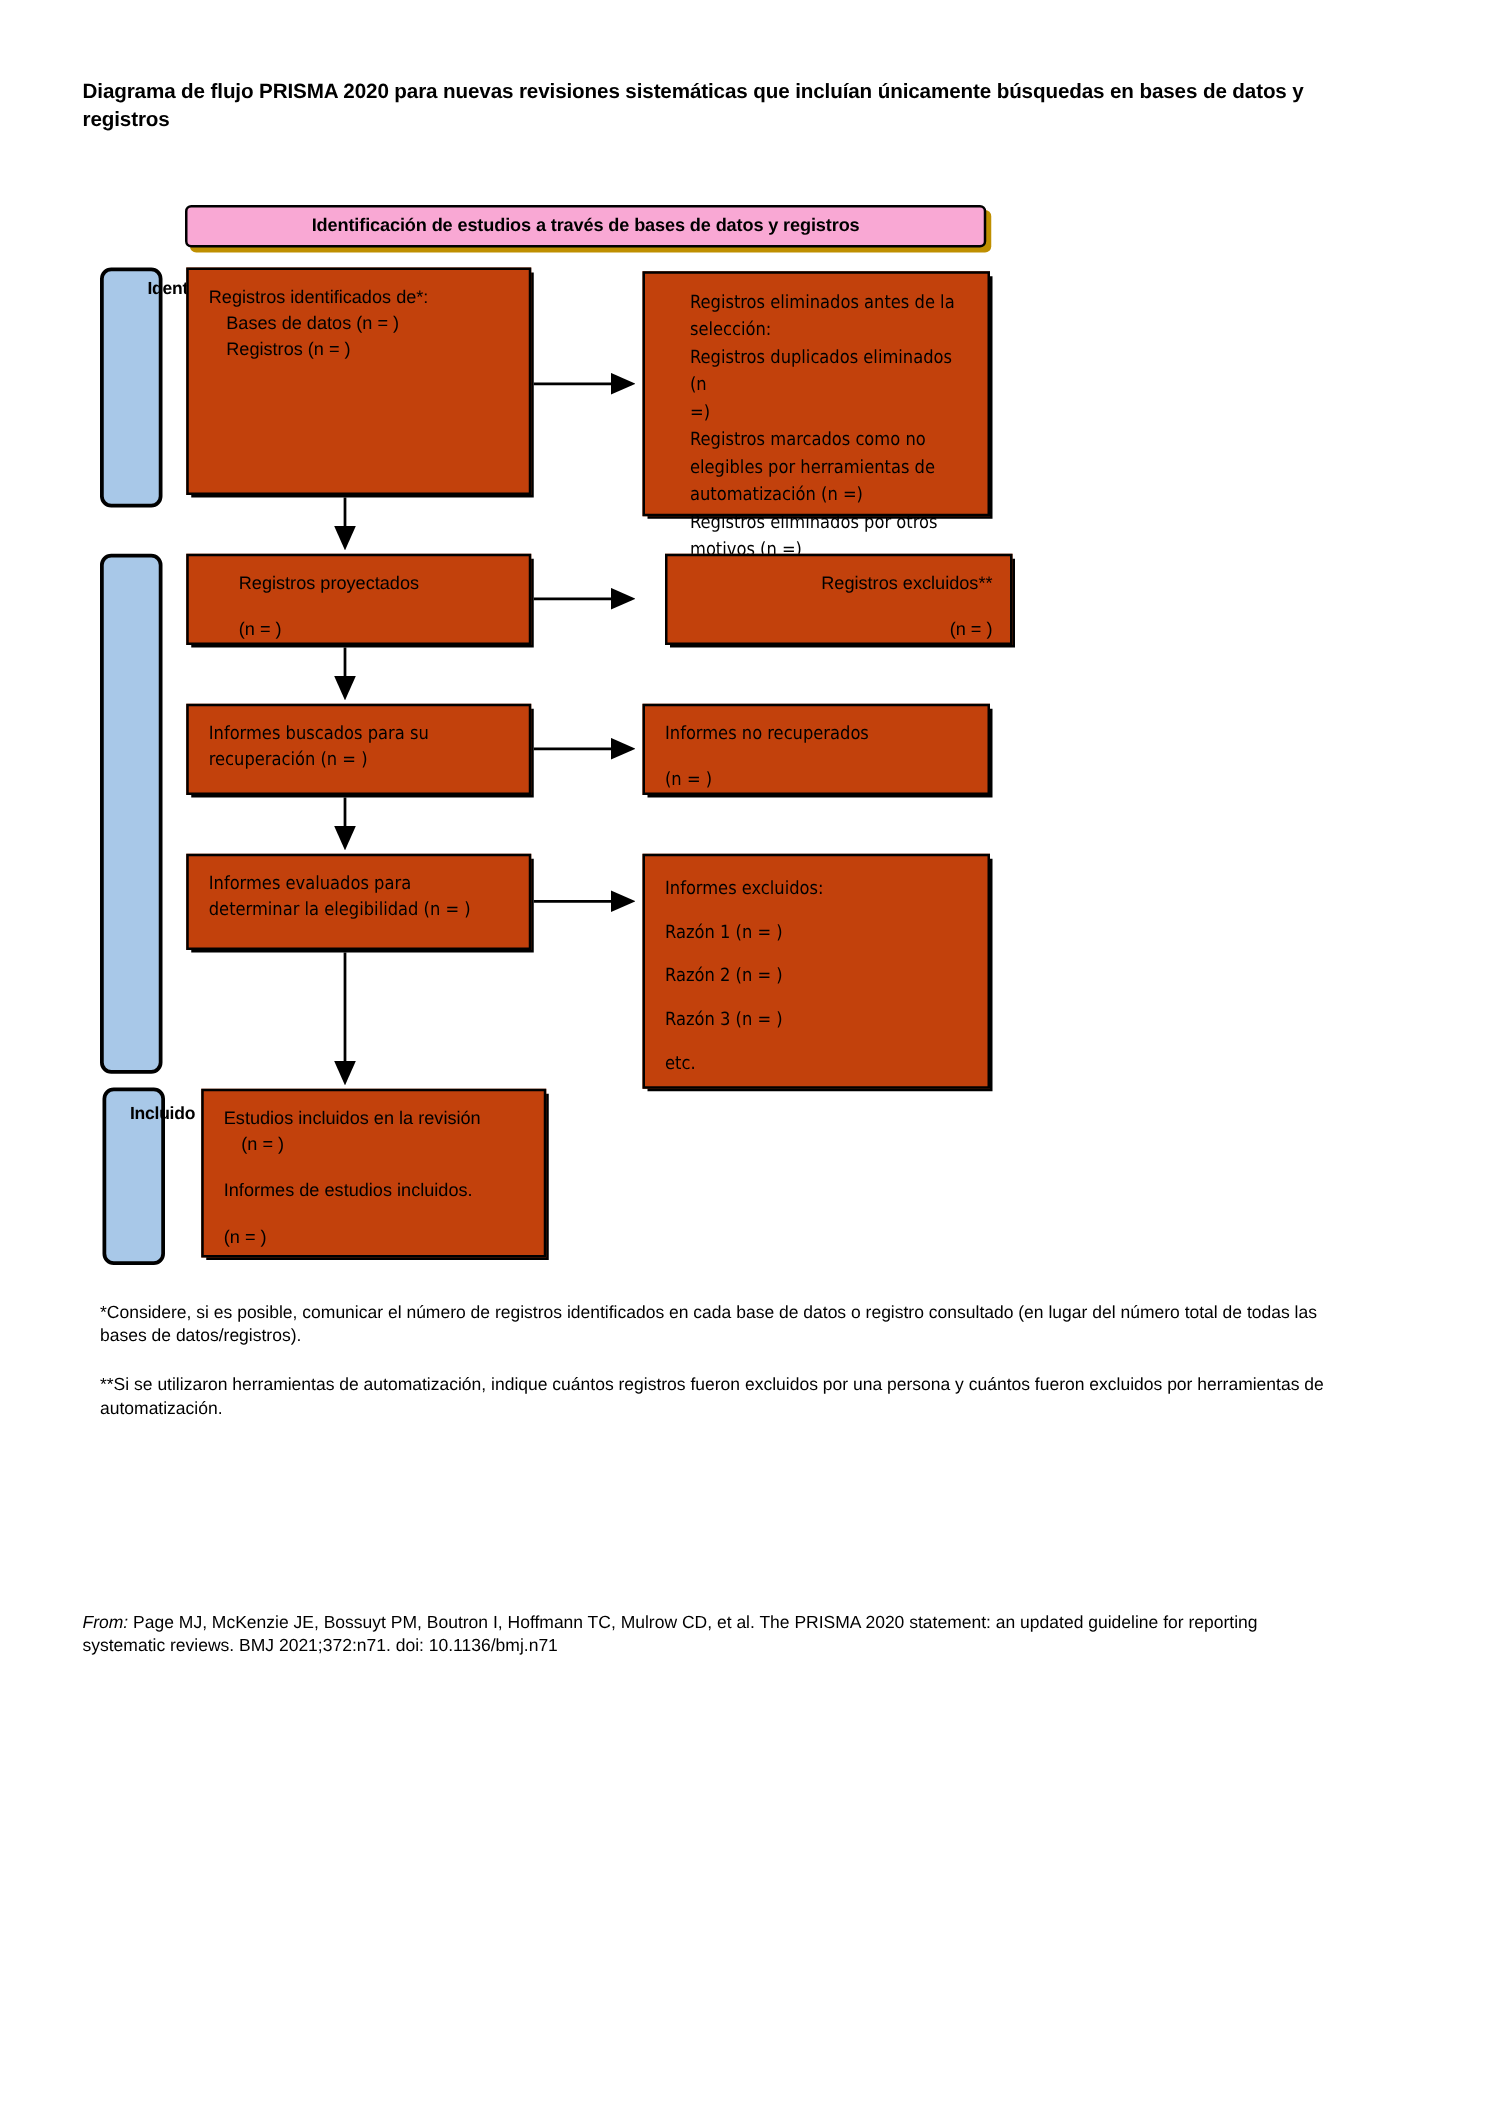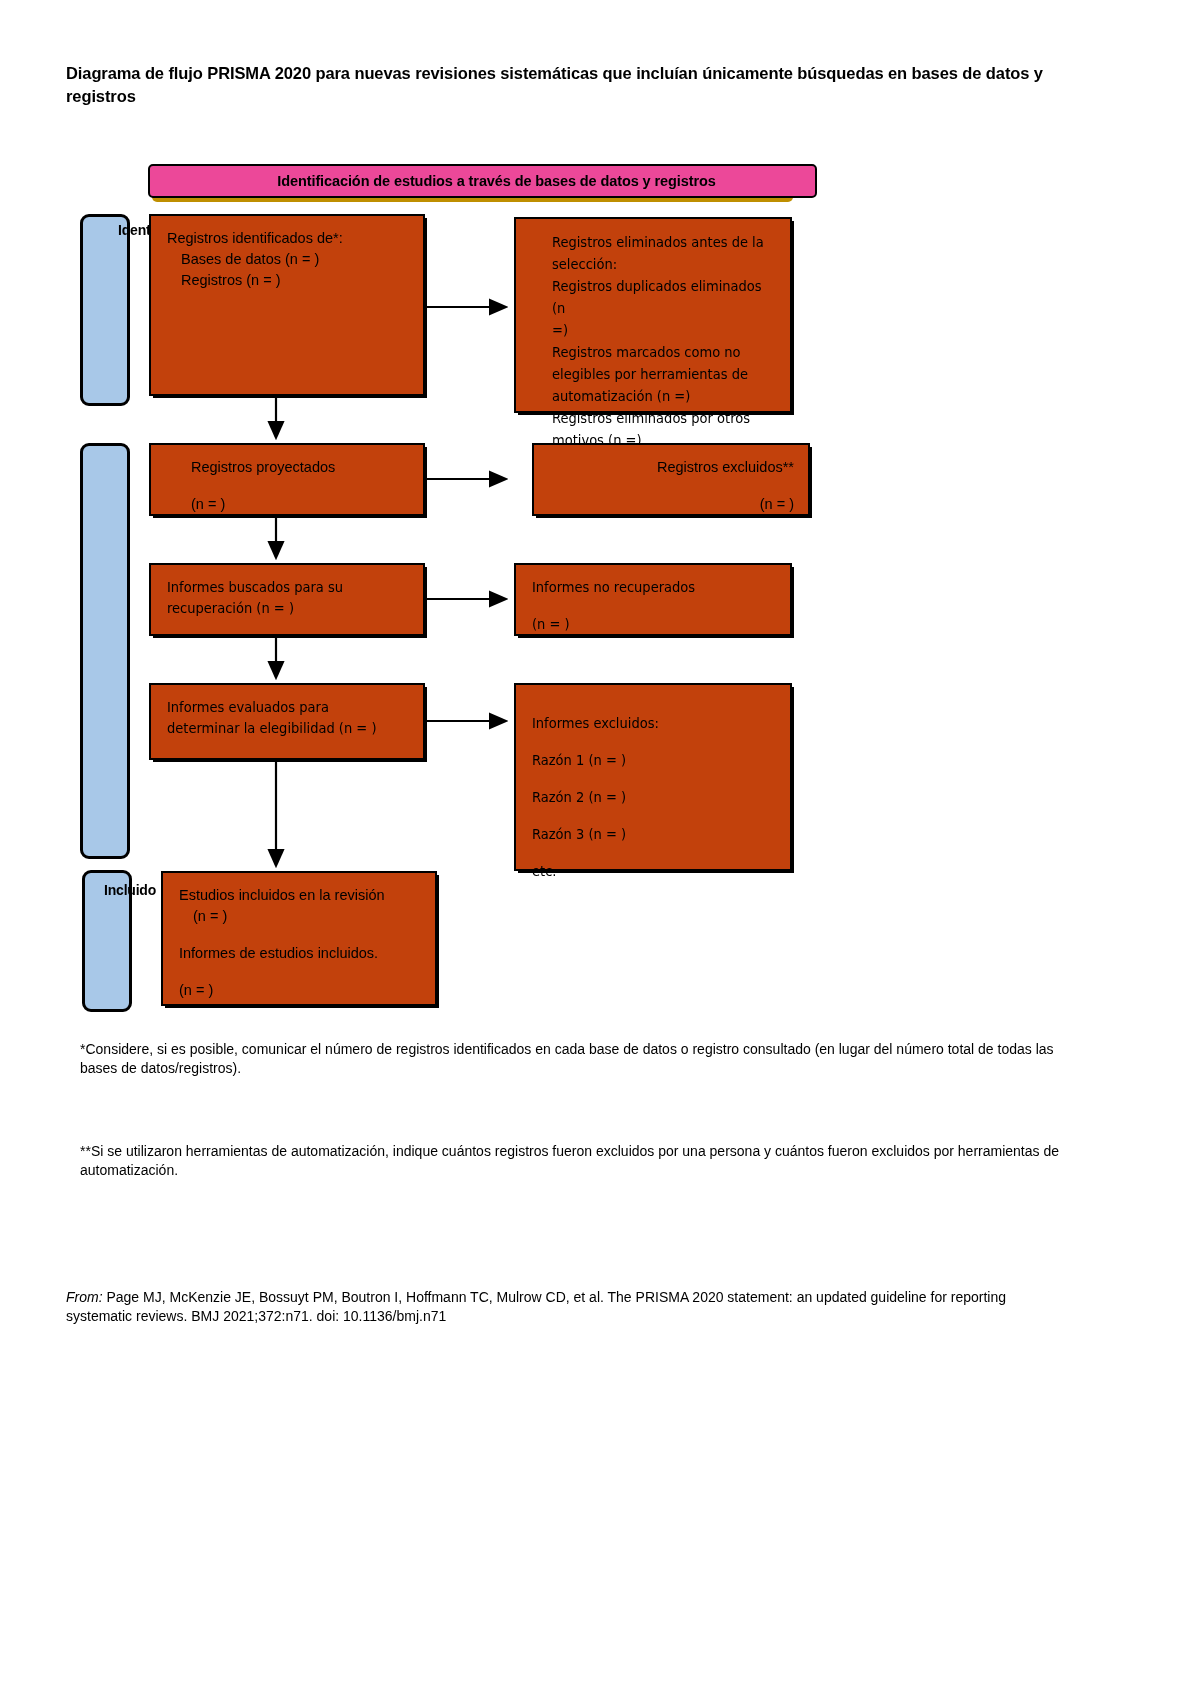--- a/index.html
+++ b/index.html
@@ -43,27 +43,26 @@
     left: 4px; top: 4px;
     width: 641px; height: 34px;
     background: #bf8f00;
     border-radius: 5px;
   }
   .banner {
     position: absolute;
     left: 0; top: 0;
     width: 637px;
     height: 30px;
-    background: #ec4899;
+    background: #f9a8d4;
     border: 2px solid #000000;
     border-radius: 5px;
     display: flex;
     align-items: center;
     justify-content: center;
-    padding-left: 28px;
   }
   .banner-label {
     font-size: 14.5px;
     font-weight: bold;
     color: #000000;
     letter-spacing: -0.1px;
   }
 
   
   .phase-tab {
@@ -118,40 +117,40 @@
   #box-notretrieved  { left: 514px; top: 563px; width: 278px; height: 73px; }
   #box-excluded-rep  { left: 514px; top: 683px; width: 278px; height: 188px; }
 
   #box-removed .fbox-body,
   #box-excluded-rec .fbox-body { font-size: 14.5px; padding-left: 36px; }
 
   #box-removed .fbox-body { line-height: 1.52; }
 
   .tight p { margin: 0; }
 
-  .spaced p { margin: 16px 0 14px 0; }
+  .spaced p { margin: 4px 0 14px 0; }
   .spaced p:last-child { margin-bottom: 0; }
 
   
   .arrow-layer {
     position: absolute;
     inset: 0;
     pointer-events: none;
   }
 
   
   .footnote {
     position: absolute;
     left: 80px;
     width: 988px;
     font-size: 14px;
     line-height: 1.38;
   }
   #footnote-1 { top: 1040px; }
-  #footnote-2 { top: 1098px; margin-top: 44px; }
+  #footnote-2 { top: 1098px; }
 
   .citation {
     position: absolute;
     left: 66px;
     top: 1288px;
     width: 980px;
     font-size: 14px;
     line-height: 1.38;
   }
   .citation em { font-style: italic; }

